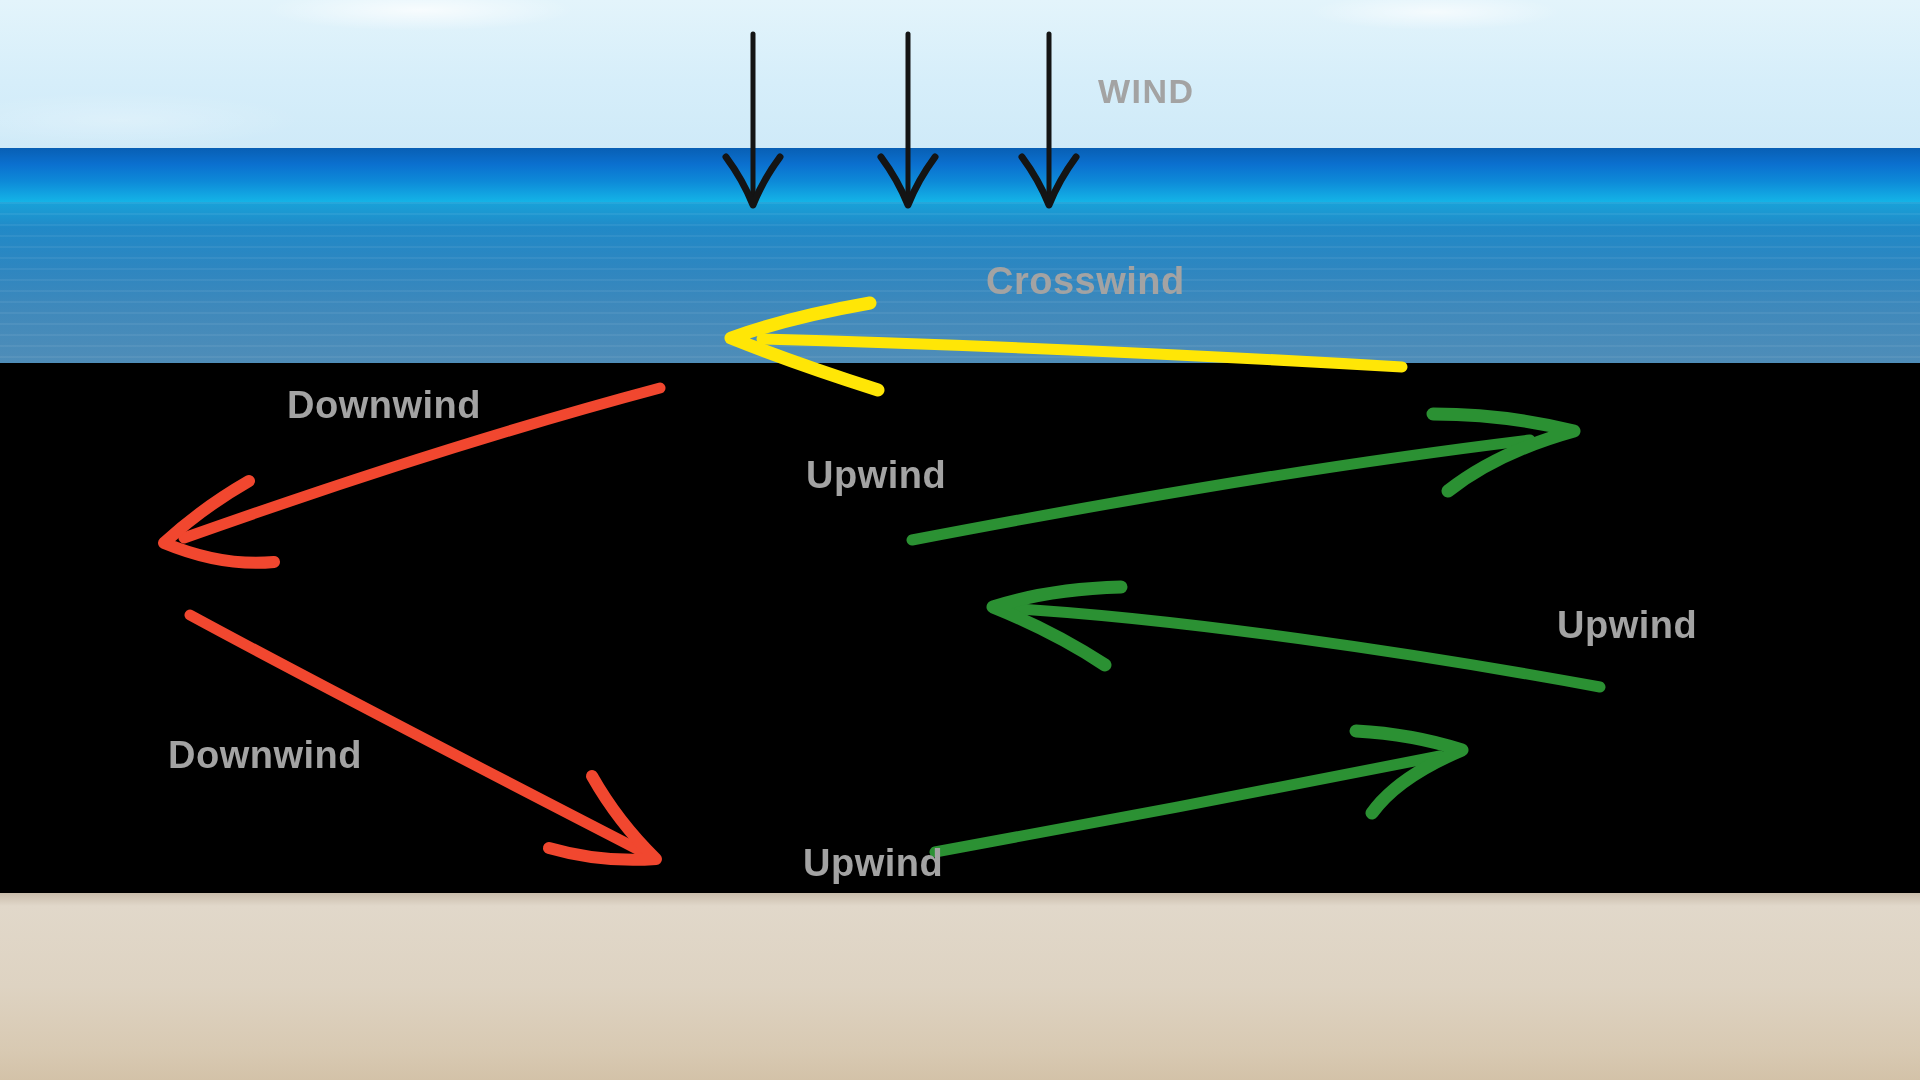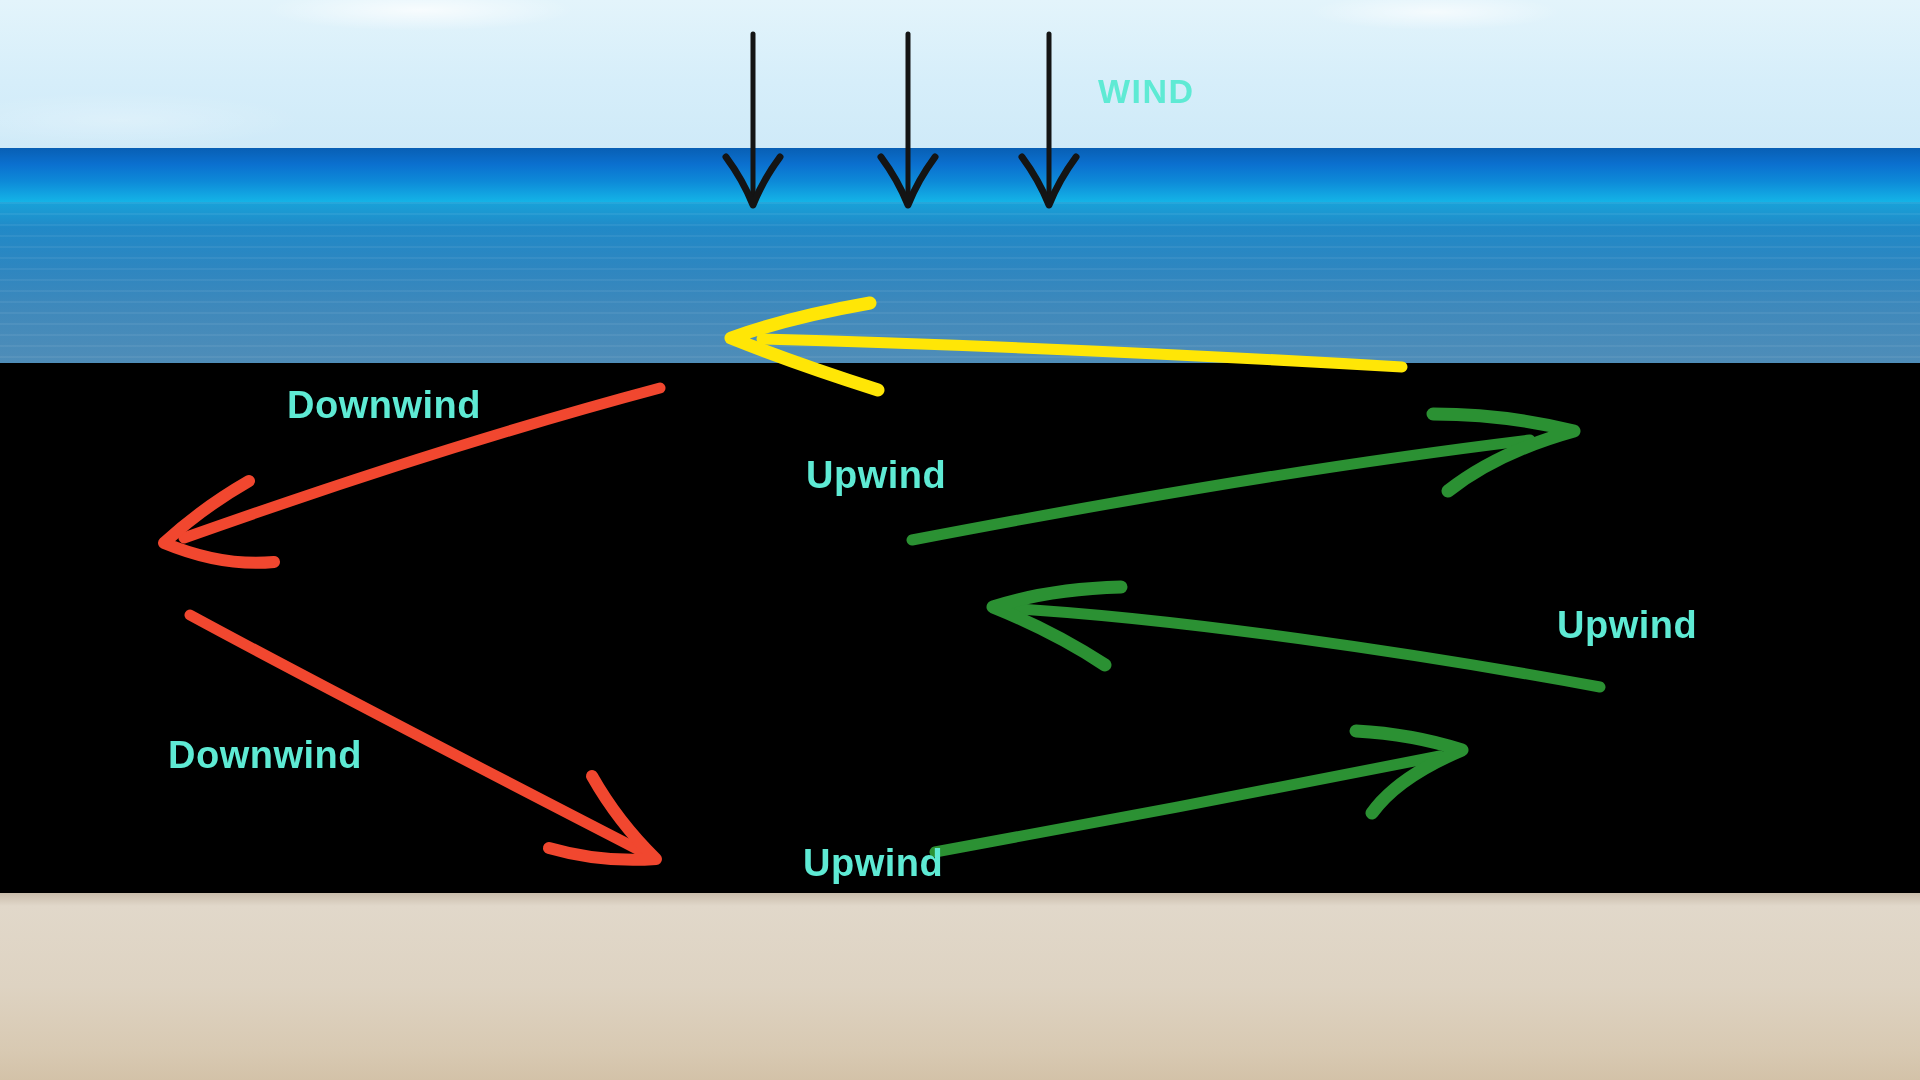--- a/index.html
+++ b/index.html
@@ -17,21 +17,21 @@
   .ocean-upper{top:202px;height:161px;
     background:linear-gradient(180deg,#18a2d9 0%,#2189c7 16%,#2e86c0 42%,#4089bb 68%,#4f8db8 100%);}
   .ocean-upper::after{content:"";position:absolute;inset:0;
     background:repeating-linear-gradient(180deg, rgba(255,255,255,.06) 0 2px, rgba(0,0,0,0) 2px 11px);}
   .ocean-deep{top:363px;height:530px;
     background:linear-gradient(180deg,#0b4f93 0%,#0e59a2 14%,#18699
 2 0%,#18699200 0%),linear-gradient(180deg,#0b4f93 0%,#0e59a2 14%,#1a6fb6 34%,#2f8cd0 60%,#4fb0e8 84%,#68c6f4 100%);}
   .sand{top:893px;height:187px;
     background:linear-gradient(180deg,#c9bcab 0%,#e1d8ca 7%,#ded3c2 50%,#d8c9b2 85%,#d3c2a8 100%);}
   .arrows{position:absolute;left:0;top:0;}
-  .label{position:absolute;color:#5eead4;font-weight:700;font-size:38px;
+  .label{position:absolute;color:#a3a3a3;font-weight:700;font-size:38px;
          letter-spacing:.5px;white-space:nowrap;}
   .wind-label{font-size:34px;letter-spacing:1.5px;}
   .logo{position:absolute;right:26px;bottom:14px;display:flex;align-items:center;}
   .logo-text{color:#0d0d0d;font-weight:800;font-size:39px;letter-spacing:.5px;line-height:1;}
   .logo-icon{margin:0 -4px 0 -2px;position:relative;top:-2px;}
 </style>
 </head>
 <body>
 
 <div class="stage">
@@ -83,20 +83,21 @@
     </g>
 
     <g fill="none" stroke-linecap="round" stroke-linejoin="round" stroke="#2b9133">
       <path d="M 935,852 C 1090,824 1290,786 1440,756" stroke-width="11"></path>
       <path d="M 1356,731 Q 1412,734 1462,750 Q 1398,777 1372,813" stroke-width="13"></path>
     </g>
   </svg>
 
   <div class="label wind-label" style="left:1098px;top:72px;">WIND</div>
 
+  <div class="label" style="left:986px;top:260px;">Crosswind</div>
 
   <div class="label" style="left:287px;top:384px;">Downwind</div>
 
   <div class="label" style="left:806px;top:454px;">Upwind</div>
 
   <div class="label" style="left:1557px;top:604px;">Upwind</div>
 
   <div class="label" style="left:168px;top:734px;">Downwind</div>
 
   <div class="label" style="left:803px;top:842px;">Upwind</div>

